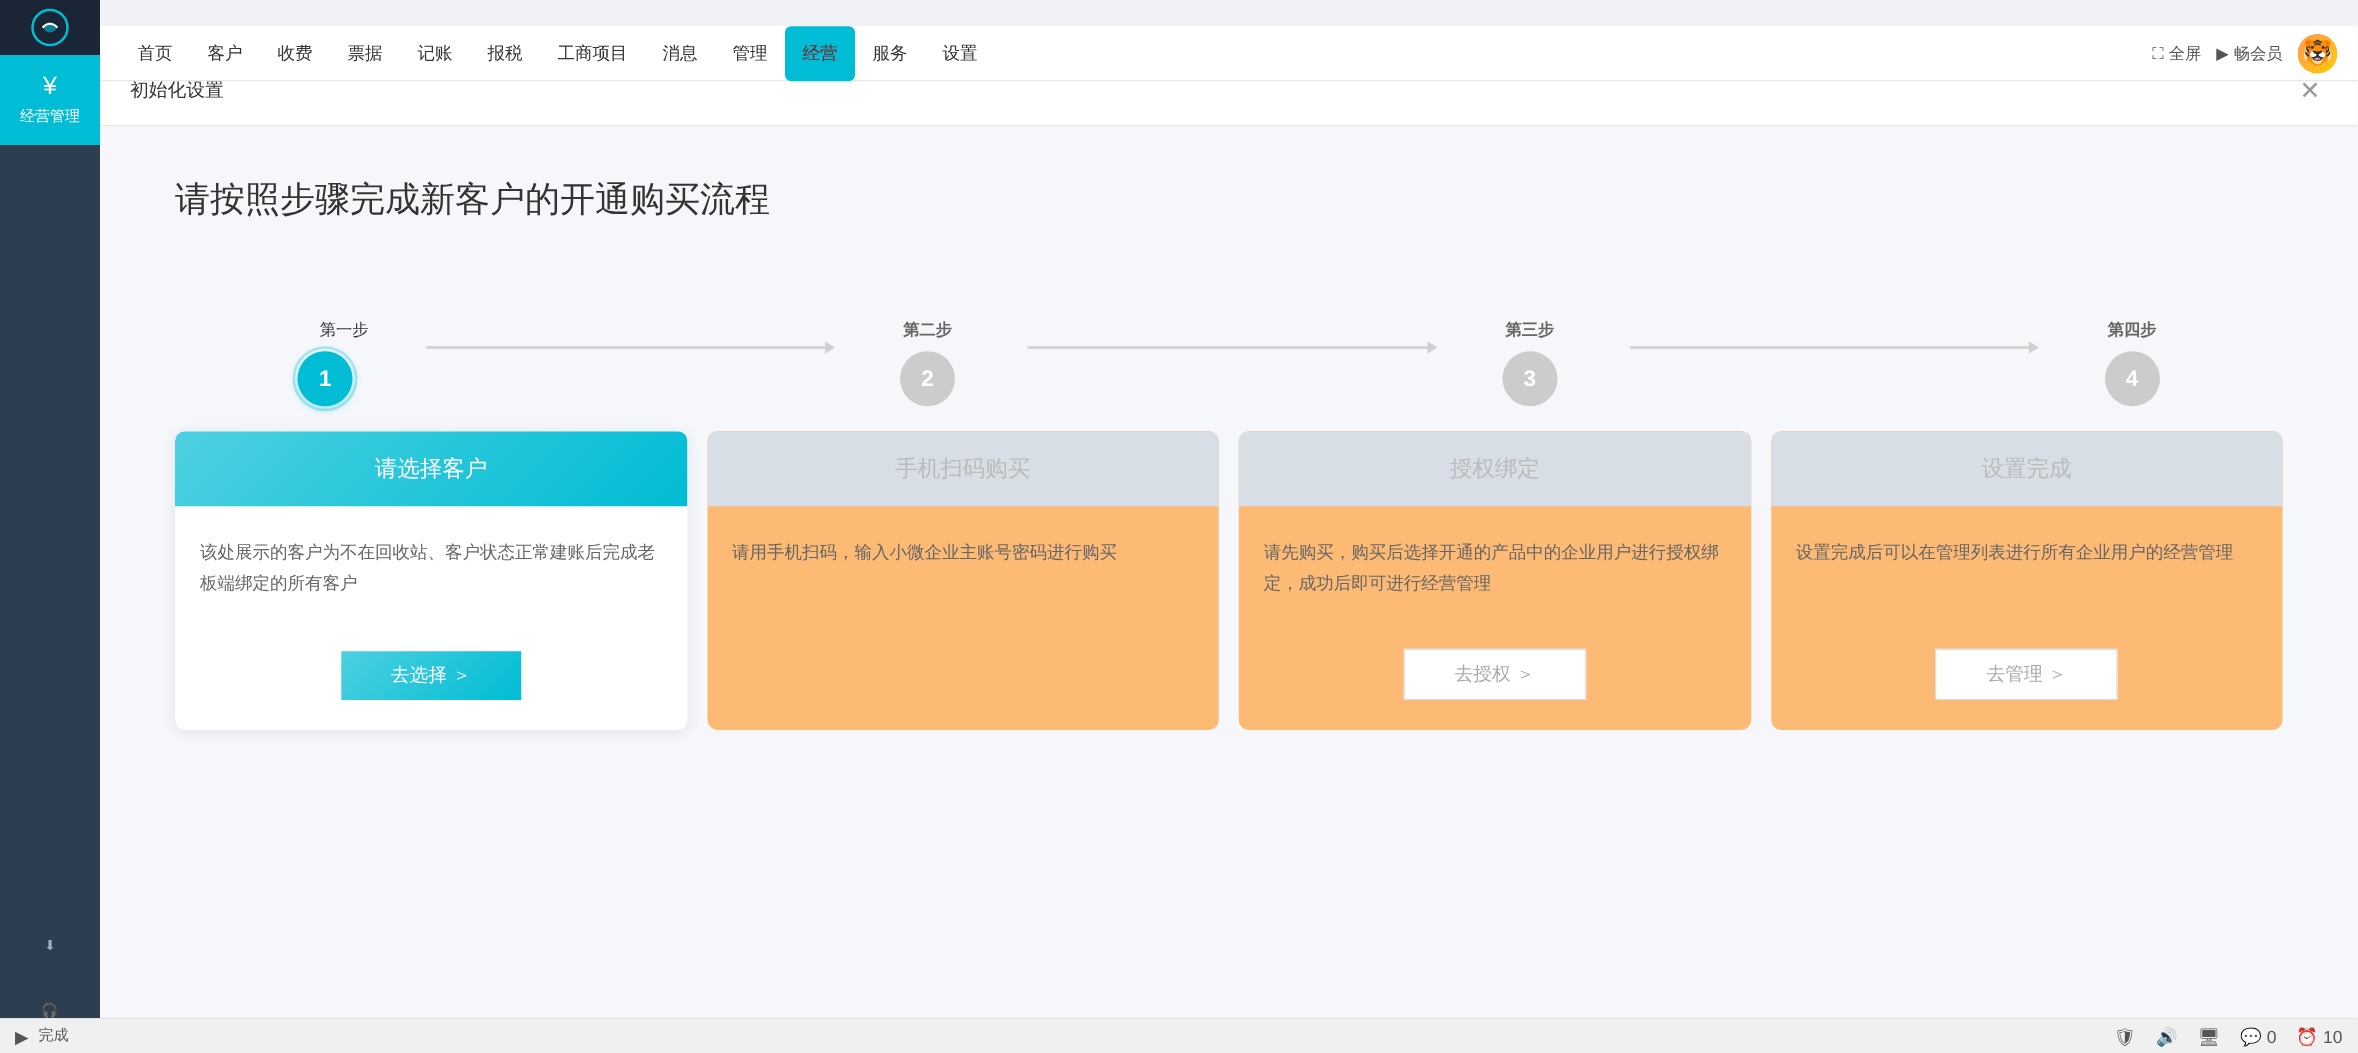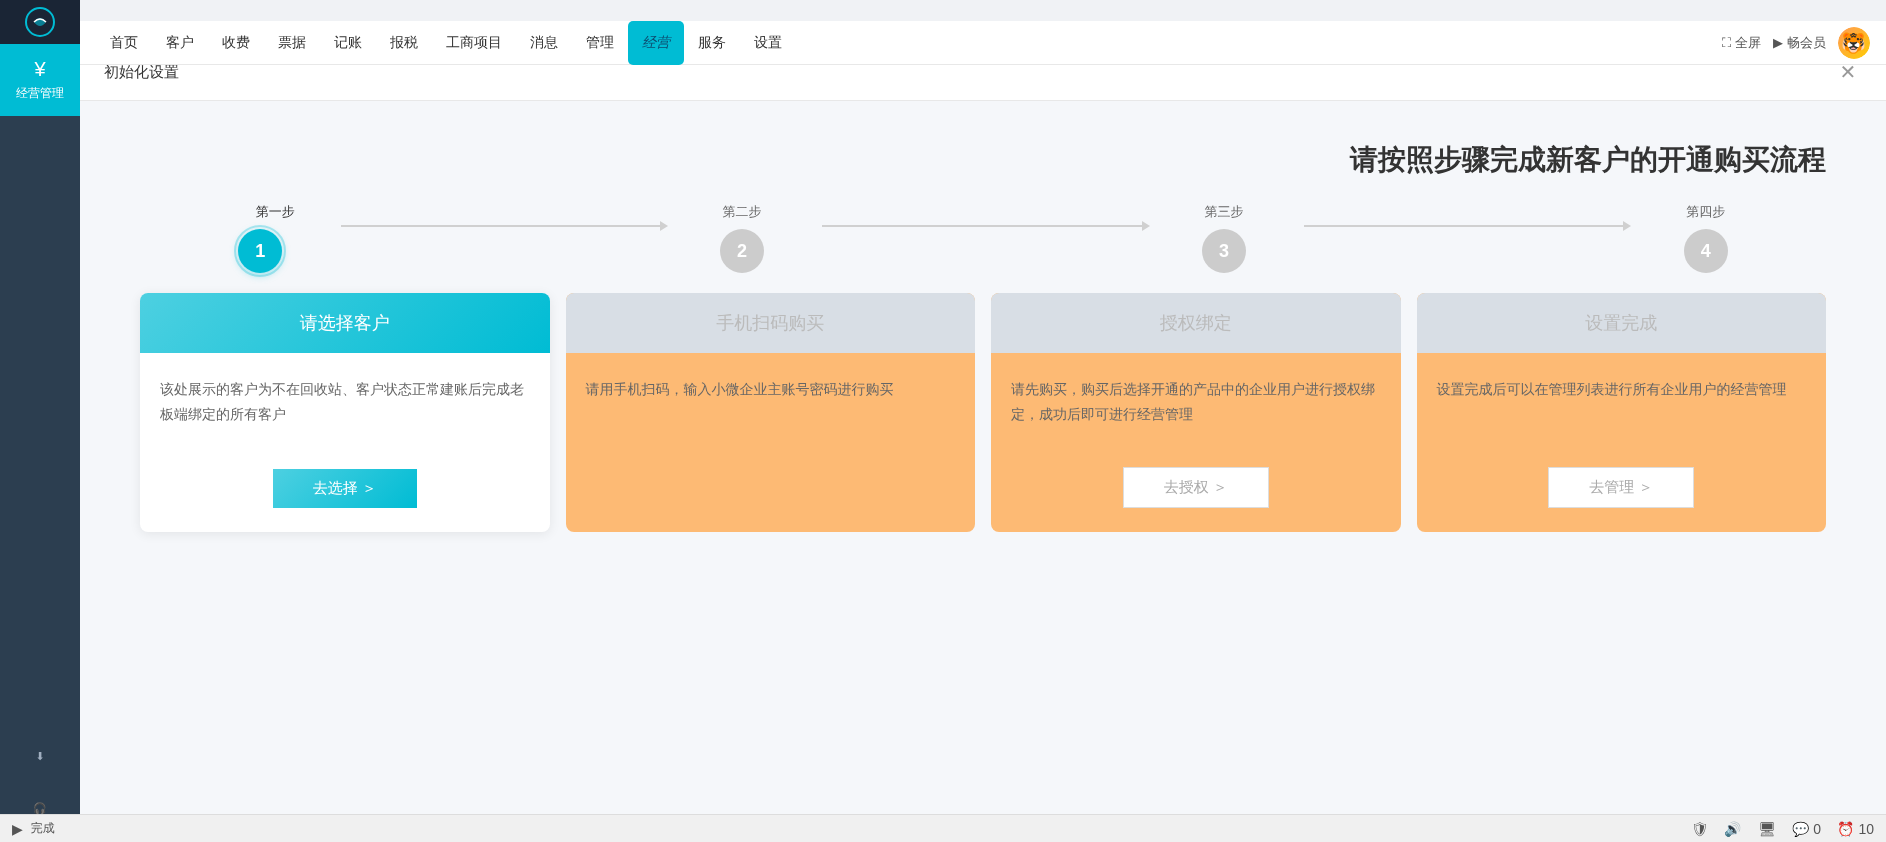--- a/index.html
+++ b/index.html
@@ -23,23 +23,22 @@
       height: 44px;
       display: flex;
       align-items: center;
       font-size: 14px;
       color: #333;
       cursor: pointer;
       white-space: nowrap;
     }
     .top-nav-item.active {
       background: #00bcd4;
-      color: #0c4a6e;
+      color: #7f1d1d;
       border-radius: 5px;
-      font-style: italic;
     }
     .top-nav-right {
       margin-left: auto;
       display: flex;
       align-items: center;
       gap: 12px;
     }
     .top-nav-right-item {
       display: flex;
       align-items: center;
@@ -137,25 +136,25 @@
       display: flex;
       align-items: center;
       justify-content: center;
     }
 
     
     .wizard-area {
       padding: 40px 60px 40px 60px;
     }
     .wizard-title {
-      text-align: right;
+      text-align: left;
       font-size: 28px;
       color: #333;
-      font-weight: 700;
-      margin-bottom: 24px;
+      font-weight: 400;
+      margin-bottom: 76px;
     }
 
     
     .steps-row {
       display: flex;
       align-items: center;
       justify-content: space-between;
       margin-bottom: 20px;
       position: relative;
       padding: 0 40px;
@@ -164,20 +163,21 @@
       display: flex;
       flex-direction: column;
       align-items: center;
       gap: 8px;
       z-index: 2;
       flex: 1;
     }
     .step-label {
       font-size: 13px;
       color: #666;
+      font-weight: bold;
     }
     .step-label.active { color: #333; font-weight: 500; margin-left: 30px; }
     .step-circle {
       width: 44px;
       height: 44px;
       border-radius: 50%;
       background: #ccc;
       color: #fff;
       display: flex;
       align-items: center;

